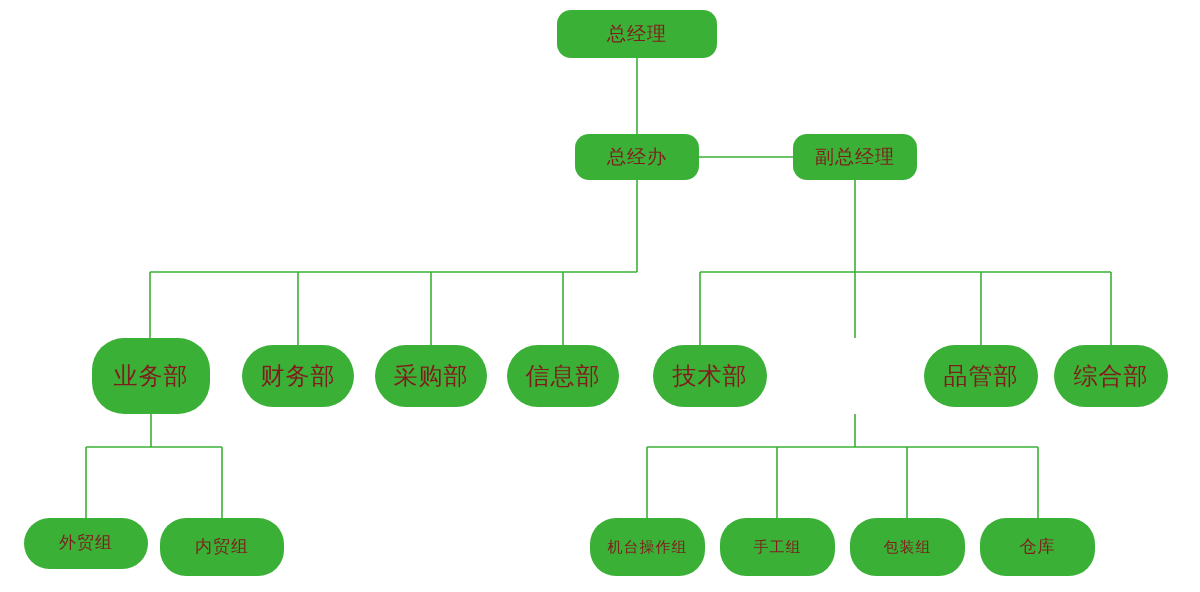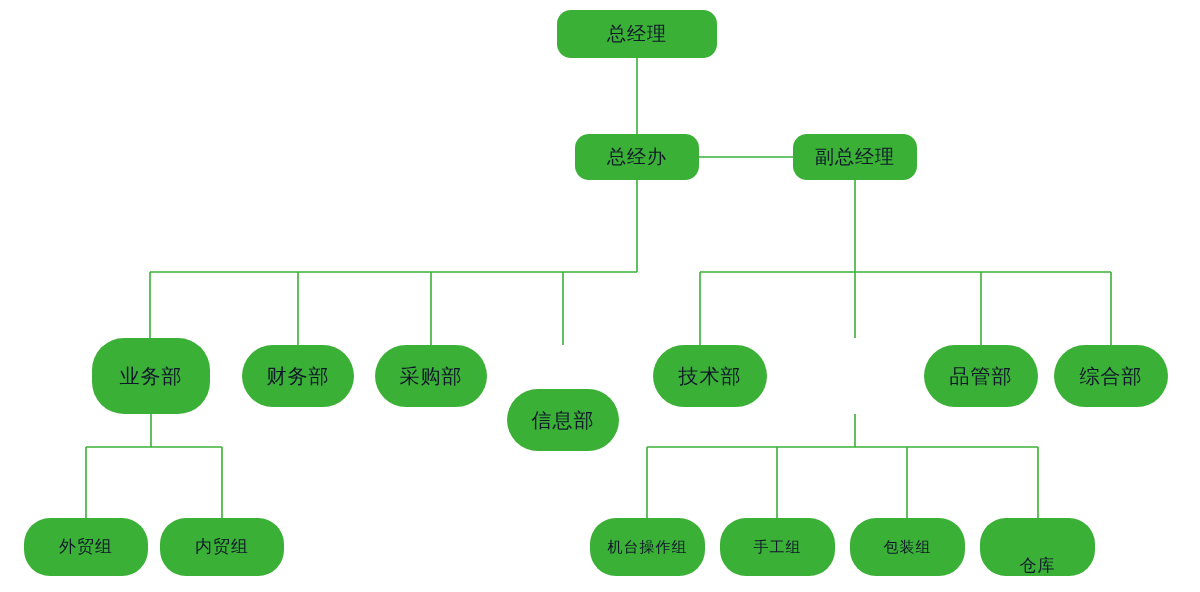--- a/index.html
+++ b/index.html
@@ -22,33 +22,33 @@
     left: 0;
     top: 0;
     width: 1200px;
     height: 592px;
     pointer-events: none;
   }
   .node {
     position: absolute;
     box-sizing: border-box;
     background: #3bb036;
-    color: #0f172a;
+    color: #7f1d1d;
     border-radius: 16px;
     display: flex;
     align-items: center;
     justify-content: center;
     text-align: center;
     line-height: 1.1;
     letter-spacing: 1px;
     white-space: nowrap;
   }
   .node.lvl1 { font-size: 19px; border-radius: 14px; }
   .node.lvl2 { font-size: 19px; border-radius: 14px; align-items: center; }
-  .node.lvl3 { font-size: 20px; border-radius: 32px; }
+  .node.lvl3 { font-size: 24px; border-radius: 32px; }
   .node.lvl4 { font-size: 17px; border-radius: 26px; }
   .node.small { font-size: 15px; }
 </style>
 </head>
 <body>
 
 <div id="chart">
 
   <svg class="connectors" viewBox="0 0 1200 592" xmlns="http://www.w3.org/2000/svg">
     <g fill="none" stroke="#3bb036" stroke-width="1.6">
@@ -102,54 +102,54 @@
   </div>
 
   <div class="node lvl3" style="left:242px;top:345px;width:112px;height:62px;">
     <span>财务部</span>
   </div>
 
   <div class="node lvl3" style="left:375px;top:345px;width:112px;height:62px;">
     <span>采购部</span>
   </div>
 
-  <div class="node lvl3" style="left:507px;top:345px;width:112px;height:62px;margin-top:44px;">
+  <div class="node lvl3" style="left:507px;top:345px;width:112px;height:62px;">
     <span>信息部</span>
   </div>
 
   <div class="node lvl3" style="left:653px;top:345px;width:114px;height:62px;">
     <span>技术部</span>
   </div>
 
 
   <div class="node lvl3" style="left:924px;top:345px;width:114px;height:62px;">
     <span>品管部</span>
   </div>
 
   <div class="node lvl3" style="left:1054px;top:345px;width:114px;height:62px;">
     <span>综合部</span>
   </div>
 
-  <div class="node lvl4" style="left:24px;top:518px;width:124px;height:58px;">
+  <div class="node lvl4" style="left:24px;top:518px;width:124px;height:51px;">
     <span>外贸组</span>
   </div>
 
   <div class="node lvl4" style="left:160px;top:518px;width:124px;height:58px;">
     <span>内贸组</span>
   </div>
 
   <div class="node lvl4 small" style="left:590px;top:518px;width:115px;height:58px;">
     <span>机台操作组</span>
   </div>
 
   <div class="node lvl4 small" style="left:720px;top:518px;width:115px;height:58px;">
     <span>手工组</span>
   </div>
 
   <div class="node lvl4 small" style="left:850px;top:518px;width:115px;height:58px;">
     <span>包装组</span>
   </div>
 
-  <div class="node lvl4" style="left:980px;top:518px;width:115px;height:58px;align-items:flex-end;">
+  <div class="node lvl4" style="left:980px;top:518px;width:115px;height:58px;">
     <span>仓库</span>
   </div>
 
 </div>
 
 </body></html>

